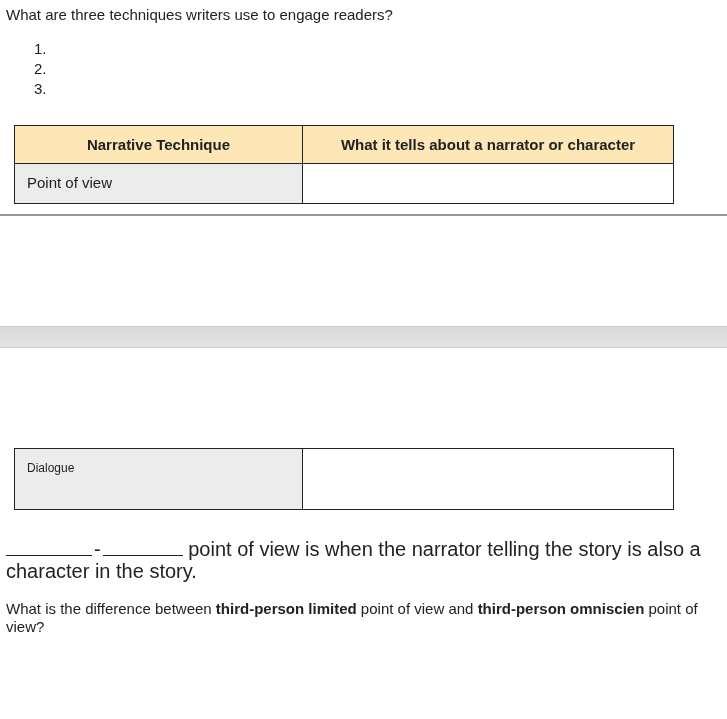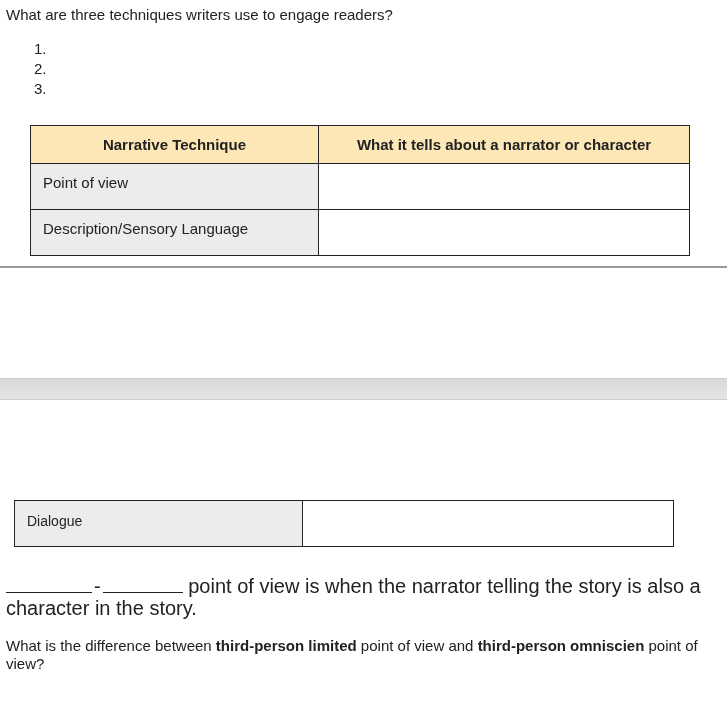--- a/index.html
+++ b/index.html
@@ -25,21 +25,20 @@
     .numbered-list {
       list-style: none;
       padding-left: 28px;
     }
     .numbered-list li {
       font-size: 15px;
       line-height: 20px;
     }
     .table-wrap {
       padding: 20px 4px 0 14px;
-      margin-left: 16px;
     }
     table.nt {
       border-collapse: collapse;
       width: 660px;
     }
     table.nt th, table.nt td {
       border: 1.5px solid #222;
     }
     table.nt th {
       background: #fde7b6;
@@ -48,21 +47,21 @@
       padding: 10px 12px;
       text-align: center;
     }
     table.nt th.col2 {
       text-align: center;
       padding-left: 12px;
     }
     table.nt td {
       background: #ececec;
       padding: 10px 12px;
-      height: 46px;
+      height: 40px;
       vertical-align: top;
       font-size: 15px;
     }
     table.nt td.col2 {
       background: #fff;
     }
     table.nt .col1 {
       width: 288px;
     }
     .section-divider {
@@ -82,23 +81,23 @@
     .second-table-wrap {
       padding: 100px 0 0 14px;
     }
     table.nt2 {
       border-collapse: collapse;
       width: 660px;
     }
     table.nt2 td {
       border: 1.5px solid #222;
       padding: 12px 12px;
-      height: 46px;
+      height: 61px;
       vertical-align: top;
-      font-size: 14px;
+      font-size: 12px;
     }
     table.nt2 td.col1 {
       width: 288px;
       background: #ececec;
     }
     table.nt2 td.col2 {
       background: #fff;
     }
     .fill-blank-block {
       padding: 28px 6px 0 6px;
@@ -149,24 +148,20 @@
       <tr>
         <th class="col1">Narrative Technique</th>
         <th class="col2">What it tells about a narrator or character</th>
       </tr>
     </thead>
     <tbody>
       <tr>
         <td class="col1">Point of view</td>
         <td class="col2"></td>
       </tr>
-      <tr>
-        <td class="col1">Description/Sensory Language</td>
-        <td class="col2"></td>
-      </tr>
     </tbody>
   </table>
 </div>
 
 <div class="section-divider"></div>
 
 <div class="gray-bar"></div>
 
 <div class="second-table-wrap">
   <table class="nt2">

